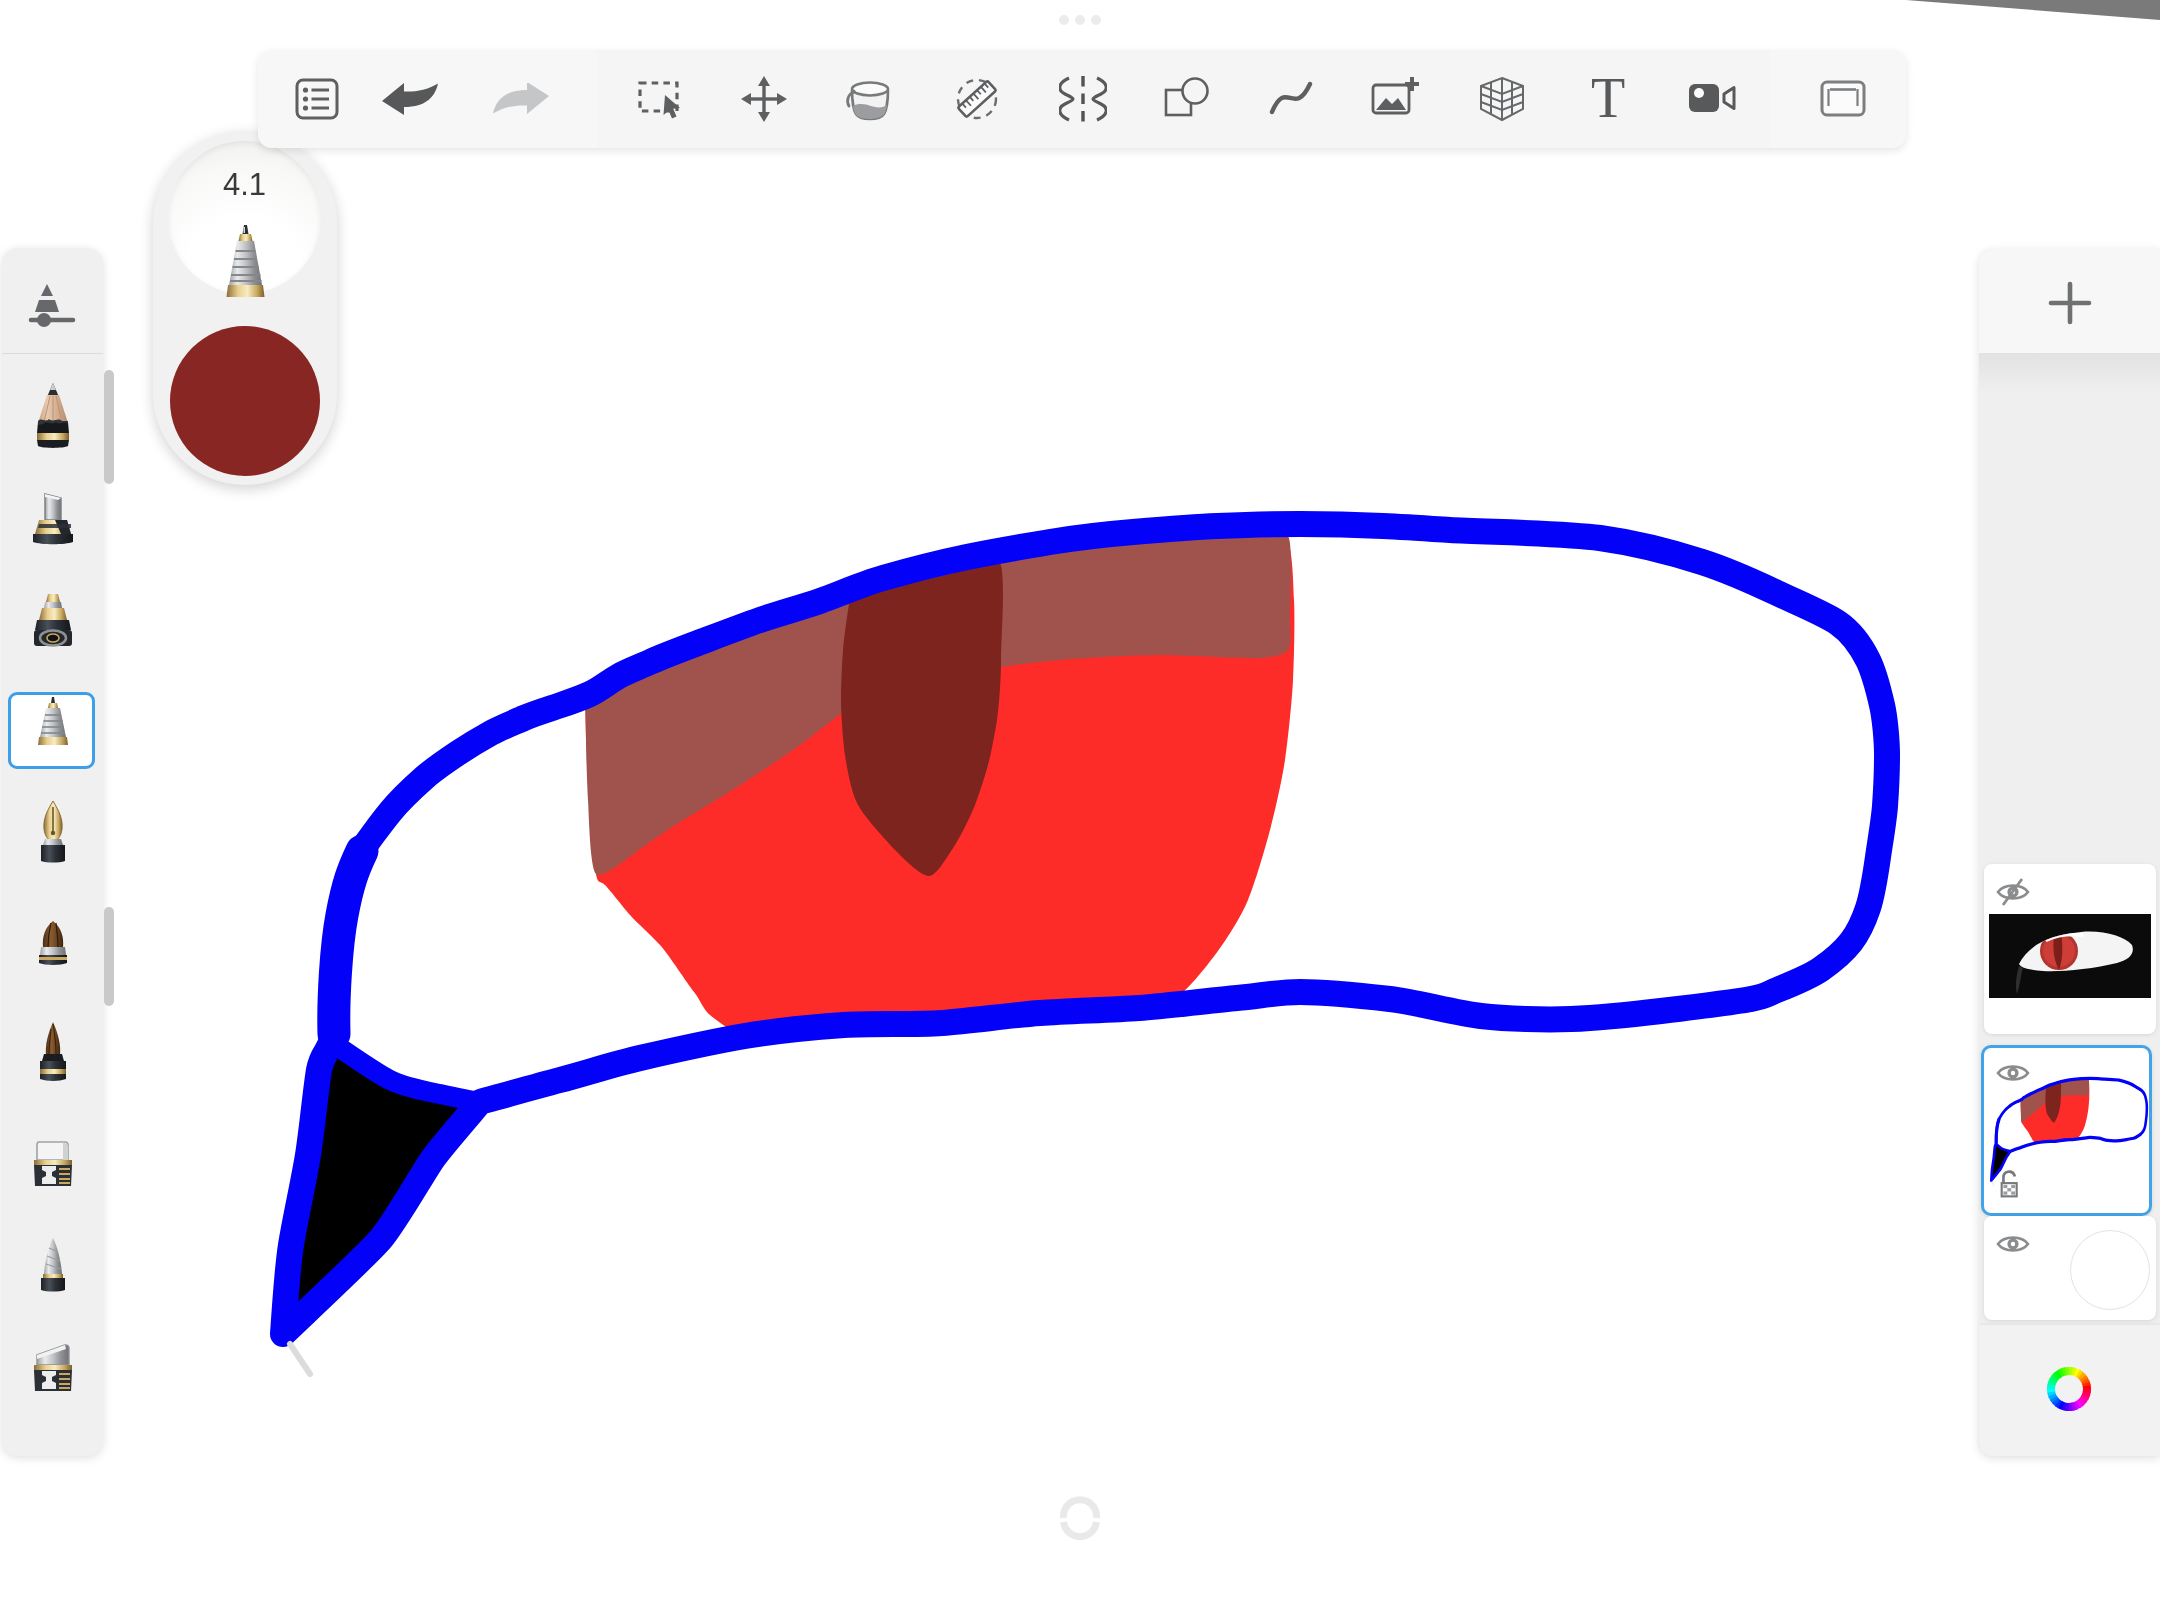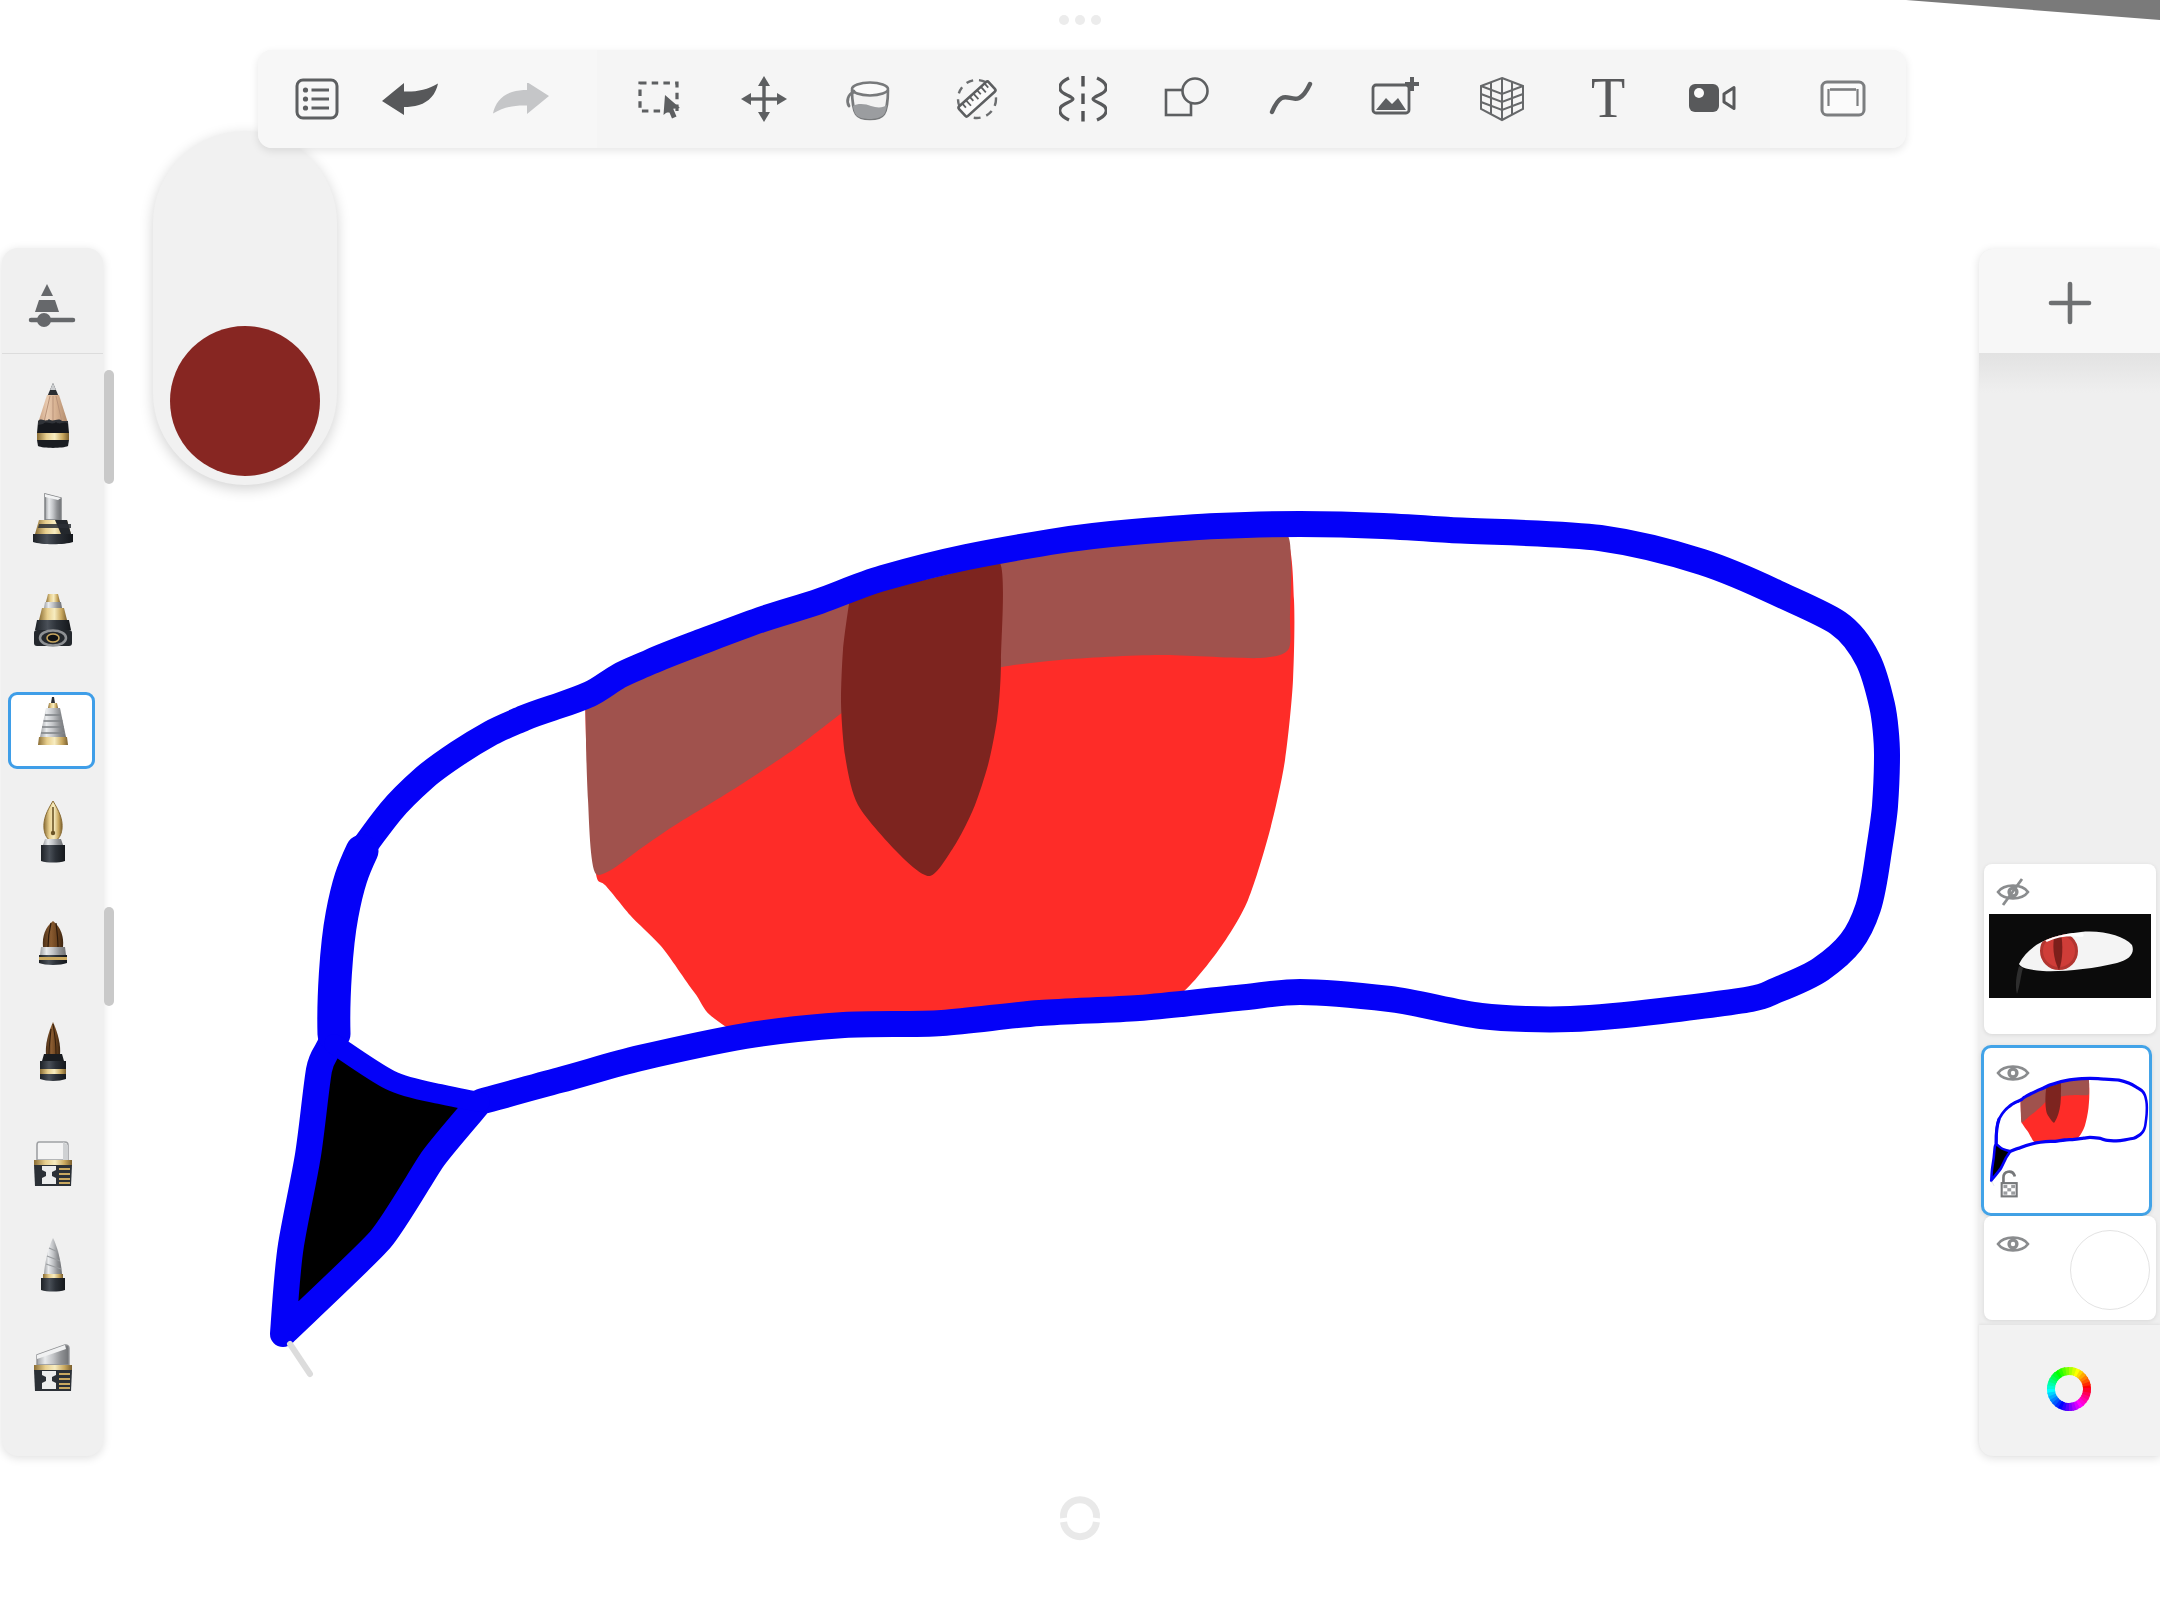--- a/index.html
+++ b/index.html
@@ -313,20 +313,37 @@
         <line x1="34" y1="33" x2="45" y2="33"></line>
         <line x1="34" y1="38" x2="45" y2="38"></line>
         <line x1="34" y1="43" x2="45" y2="43"></line>
         <line x1="34" y1="47" x2="45" y2="47"></line>
       </g>
 </g>
 </svg>
 <div class="sbar" style="left:104px;top:370px;height:114px;"></div>
 <div class="sbar" style="left:104px;top:907px;height:99px;"></div>
 <div class="abs" id="puck">
+<div id="puckc1">
+      <div style="position:absolute;top:26px;width:100%;text-align:center;font-size:31px;color:#3a3a3a;">4.1</div>
+      <svg width="52" height="78" viewBox="0 0 52 78" style="position:absolute;left:51px;top:82px">
+<path d="M25,2 L28,2 L29.5,11 L23.5,11 Z" fill="#2c2f34"></path>
+<path d="M24.5,4 L26,4 L26,10 L24.5,10 Z" fill="#d6d8da"></path>
+<path d="M21,11 L32,11 L33.5,18 L19.5,18 Z" fill="url(#gold)"></path>
+<path d="M18,18 L35,18 L43,62 L10,62 Z" fill="url(#silver)"></path>
+<g stroke="#84878b" stroke-width="2">
+          <path d="M16.5,28 L36.5,28"></path>
+          <path d="M15,36 L38,36"></path>
+          <path d="M13.5,44 L40,44"></path>
+          <path d="M12,52 L41.5,52"></path>
+          <path d="M11,58 L42.5,58"></path>
+        </g>
+<path d="M9,62 L44,62 L45.5,74 L7.5,74 Z" fill="url(#gold)"></path>
+</svg>
+    </div>
 <div id="puckc2"></div>
 </div>
 <div class="abs" id="rpanel">
 <div id="rp-plus">
       <svg width="44" height="44" viewBox="0 0 44 44" style="position:absolute;left:69px;top:32px">
         <g stroke="#6e7072" stroke-width="4.6" stroke-linecap="round">
           <line x1="22" y1="3" x2="22" y2="41"></line>
           <line x1="3" y1="22" x2="41" y2="22"></line>
         </g>
       </svg>

